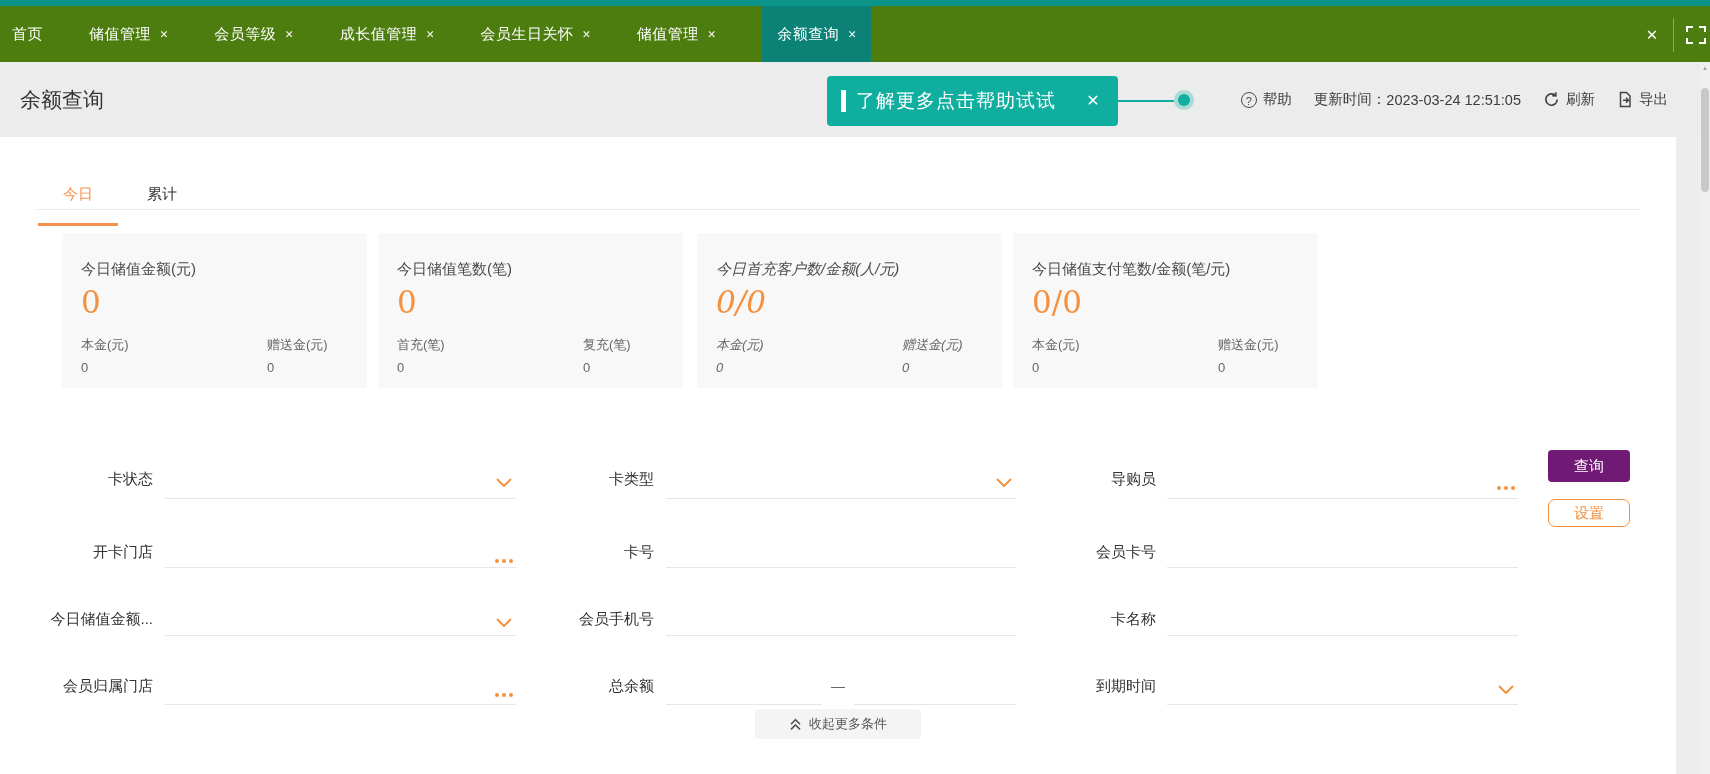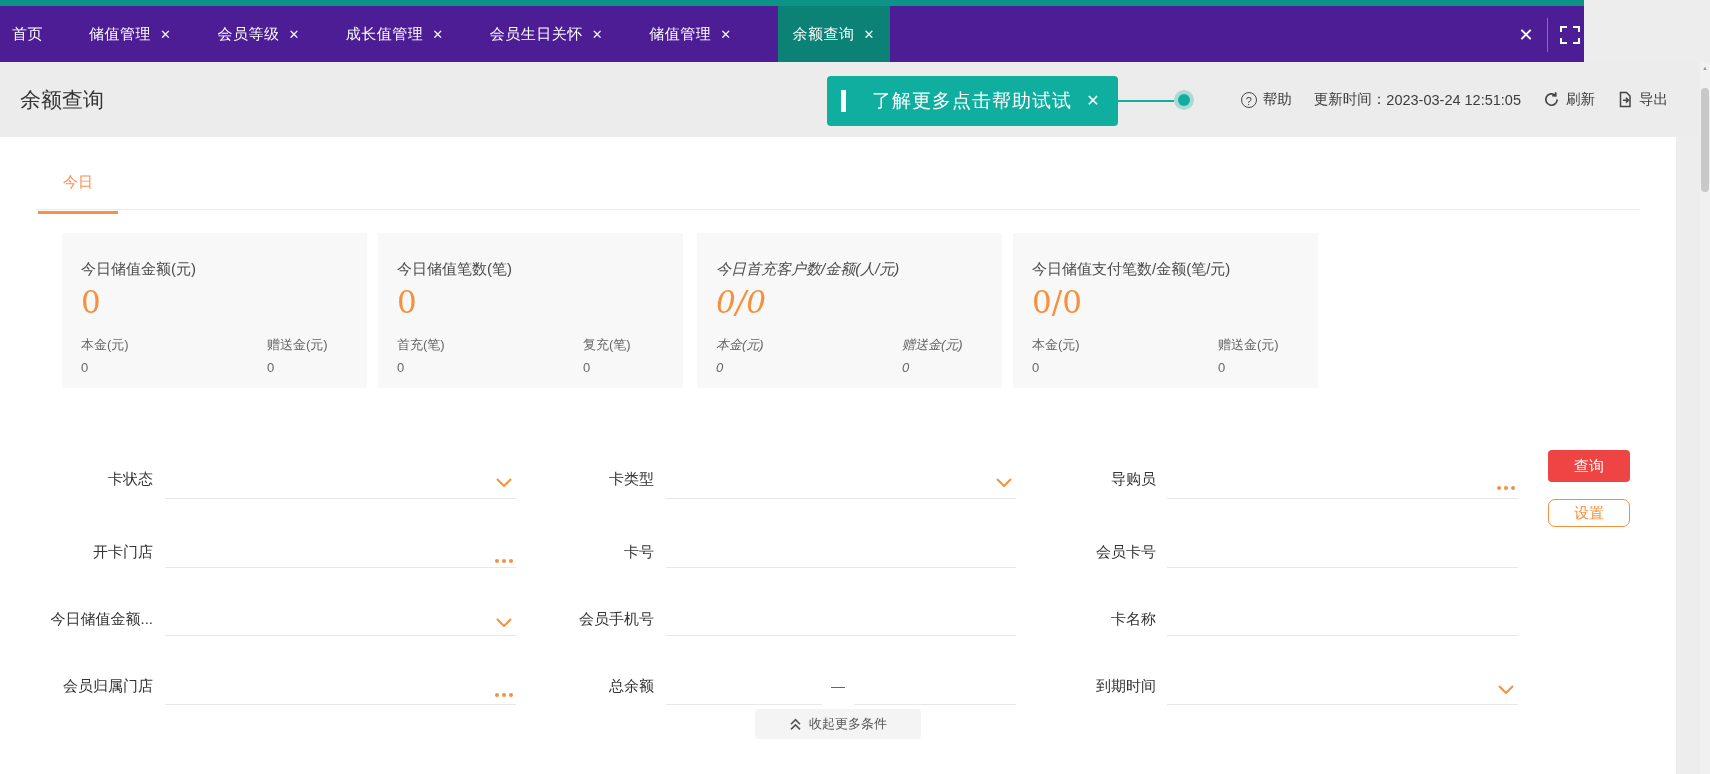--- a/index.html
+++ b/index.html
@@ -3,75 +3,75 @@
 <meta charset="utf-8">
 <style>
   html,body{margin:0;padding:0;}
   body{
     width:1710px;height:774px;overflow:hidden;position:relative;
     background:#EDEDED;
     font-family:"Liberation Sans","DejaVu Sans",sans-serif;
     color:#333;
   }
   
-  .tabbar{position:absolute;left:0;top:0;width:1584px;height:62px;background:#4c1d95;overflow:hidden;}
+  .tabbar{position:absolute;left:0;top:0;width:1710px;height:62px;background:#4d7c0f;overflow:hidden;font-family:Liberation Mono, monospace;}
   .tabbar::before{content:"";position:absolute;left:0;top:0;right:0;height:6px;background:#0C9488;}
   .tb-tabs{position:absolute;left:12px;top:6px;height:56px;display:flex;align-items:stretch;}
   .tb-tab{display:flex;align-items:center;margin-right:46px;color:#fff;font-size:15px;letter-spacing:.5px;cursor:pointer;white-space:nowrap;}
   .tb-tab .tb-x{margin-left:9px;font-size:13px;opacity:.95;line-height:1;}
   .tb-tab.active{background:#0B8275;padding:0 15px;margin-right:32px;}
   .tb-winbtns{position:absolute;right:0;top:6px;height:56px;width:70px;}
   .tb-close{position:absolute;left:0;top:17px;width:24px;height:24px;color:#fff;font-size:18px;line-height:24px;text-align:center;cursor:pointer;}
   .tb-divider{position:absolute;left:33px;top:12px;width:1px;height:34px;background:rgba(255,255,255,.35);}
   .tb-expand{position:absolute;left:45px;top:19px;cursor:pointer;}
   
   .pagehead{position:absolute;left:0;top:62px;width:1710px;height:75px;background:#ECECEC;}
   .ph-title{position:absolute;left:20px;top:24px;font-size:21px;color:#333;}
   .ph-tooltip{position:absolute;left:827px;top:14px;width:291px;height:50px;background:#10AE9F;border-radius:4px;
-    display:flex;align-items:center;color:#fff;gap:16px;}
+    display:flex;align-items:center;color:#fff;}
   .ph-tooltip .bar{width:5px;height:22px;background:#fff;margin-left:14px;}
   .ph-tooltip .txt{font-size:19px;margin-left:10px;letter-spacing:1px;}
   .ph-tooltip .tclose{position:absolute;right:14px;top:14px;width:22px;height:22px;font-size:16px;line-height:22px;text-align:center;cursor:pointer;}
   .ph-line{position:absolute;left:1118px;top:38px;width:56px;height:2px;background:#10AE9F;}
   .ph-dot{position:absolute;left:1178px;top:32px;width:12px;height:12px;border-radius:50%;background:#10AE9F;
     box-shadow:0 0 0 4px rgba(16,174,159,.30);}
   .ph-right{position:absolute;right:42px;top:28px;display:flex;align-items:center;font-size:14.5px;color:#3d3d3d;}
   .ph-item{display:flex;align-items:center;cursor:pointer;}
   .ph-item.static{cursor:default;}
   .ph-right .gap{width:22px;}
   .help-ic{width:16px;height:16px;border:1.3px solid #4a4a4a;border-radius:50%;font-size:11px;line-height:16px;
     text-align:center;box-sizing:border-box;margin-right:6px;color:#4a4a4a;}
   .ph-right svg{margin-right:6px;}
   
   .panel{position:absolute;left:0;width:1676px;background:#fff;}
   .panel.stats{top:137px;height:303px;}
   .panel.filter{top:432px;height:369px;}
   .panel.next{top:770px;height:4px;}
   
-  .stats-tabs{position:absolute;left:36px;top:4px;height:73px;display:flex;}
+  .stats-tabs{position:absolute;left:36px;top:16px;height:73px;display:flex;}
   .s-tab{width:84px;height:73px;display:flex;align-items:center;justify-content:center;font-size:15px;color:#333;
     cursor:pointer;position:relative;padding-top:10px;box-sizing:border-box;}
   .s-tab.active{color:#F6914D;}
   .s-tab.active .ind{content:"";position:absolute;left:2px;bottom:0;width:80px;height:3px;background:#F6914D;}
   .s-border{position:absolute;left:36px;top:72px;width:1604px;height:1px;background:#ECECEC;}
   
   .card{position:absolute;top:96px;width:305px;height:155px;background:#F8F8F8;border-radius:2px;box-sizing:border-box;}
   .card .ttl{position:absolute;left:19px;top:27px;font-size:15px;color:#4a4a4a;white-space:nowrap;}
   .card .big{position:absolute;left:19px;top:52px;font-family:"DejaVu Serif",serif;font-size:31px;color:#F5913E;line-height:1.15;}
   .card .sl{position:absolute;top:103px;font-size:13px;color:#666;}
   .card .sv{position:absolute;top:127px;font-size:13px;color:#666;}
   
   .f-label{position:absolute;width:150px;text-align:right;font-size:15px;color:#333;line-height:20px;white-space:nowrap;}
   .f-line{position:absolute;height:1px;background:#E7E7E7;}
   .f-input{position:absolute;height:44px;cursor:text;}
   .f-ctrl{position:absolute;width:18px;height:14px;cursor:pointer;}
   .dots{display:inline-flex;gap:3px;}
   .dots i{width:4px;height:4px;border-radius:50%;background:#F5913E;display:inline-block;}
   .f-dash{position:absolute;width:28px;text-align:center;font-size:14px;color:#666;line-height:20px;}
-  .btn-search{position:absolute;left:1548px;top:18px;width:82px;height:32px;background:#ef4444;color:#fff;border:none;
+  .btn-search{position:absolute;left:1548px;top:18px;width:82px;height:32px;background:#701a75;color:#fff;border:none;
     border-radius:4px;font-size:15px;font-family:inherit;cursor:pointer;}
   .btn-settings{position:absolute;left:1548px;top:67px;width:82px;height:28px;background:#fff;color:#F5903D;
     border:1px solid #F5913E;border-radius:7px;font-size:15px;font-family:inherit;cursor:pointer;box-sizing:border-box;}
   .collapse{position:absolute;left:755px;top:277px;width:166px;height:30px;background:#F4F4F4;border-radius:4px;
     display:flex;align-items:center;justify-content:center;gap:7px;font-size:13px;color:#555;cursor:pointer;}
   
   .scrollbar{position:absolute;right:0;top:62px;width:10px;height:712px;background:#F0F0F0;}
   .scrollbar .thumb{position:absolute;left:1px;top:26px;width:8px;height:104px;background:#C8C8C8;border-radius:4px;cursor:pointer;}
   .scrollbar .arr{position:absolute;left:0;top:3px;width:10px;text-align:center;font-size:6px;color:#9a9a9a;}
 </style>
@@ -155,20 +155,21 @@
         <path d="M6 9.2h5.2M9 6.8l2.4 2.4L9 11.6" fill="none" stroke="#444" stroke-width="1.5"></path>
       </svg>
       <span>导出</span>
     </div>
   </div>
 </div>
 
 <div class="panel stats">
   <div class="stats-tabs" id="stats-tabs">
       <div class="s-tab active">今日<span class="ind"></span></div>
+      <div class="s-tab">累计</div>
     </div>
   <div class="s-border"></div>
   <div id="cards">
       <div class="card" style="left: 62px;">
         <div class="ttl">今日储值金额(元)</div>
         <div class="big">0</div>
         <div class="sl" style="left:19px">本金(元)</div>
         <div class="sv" style="left:19px">0</div>
         <div class="sl" style="left:205px">赠送金(元)</div>
         <div class="sv" style="left:205px">0</div>

